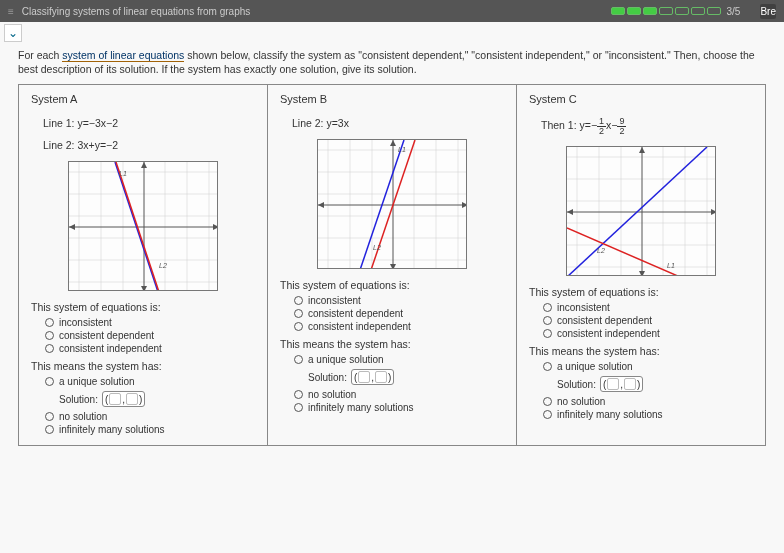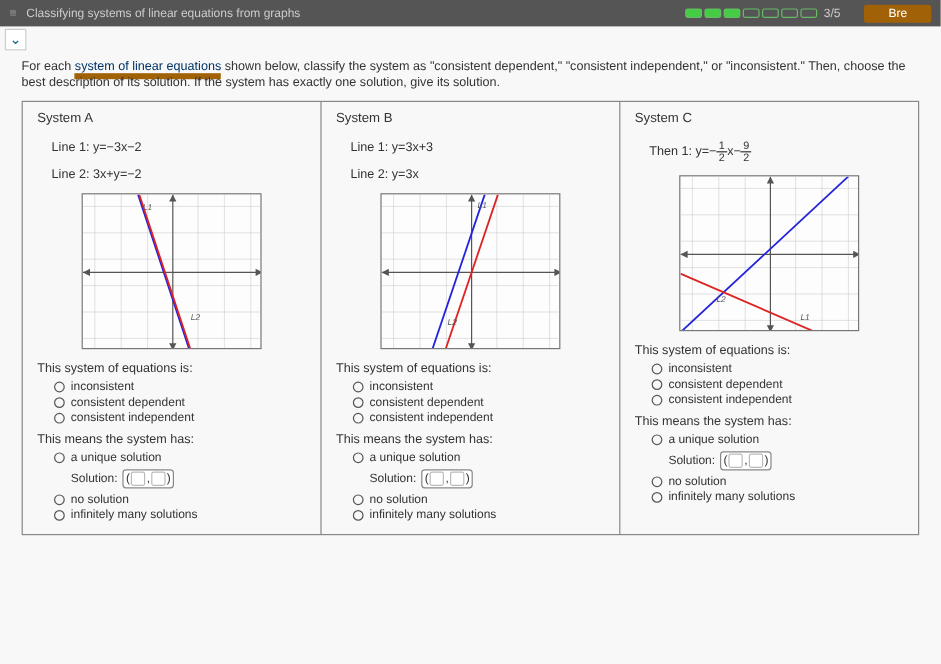--- a/index.html
+++ b/index.html
@@ -5,25 +5,25 @@
 *{box-sizing:border-box;margin:0;padding:0}
 body{font-family:Arial,sans-serif;font-size:11px;color:#333;background:#f8f8f8;width:784px;height:553px;overflow:hidden}
 .topbar{background:#555;color:#ddd;height:22px;display:flex;align-items:center;padding:0 8px;font-size:10px}
 .topbar .menu-icon{margin-right:8px;color:#999}
 .topbar .crumb{color:#ccc}
 .topbar .spacer{flex:1}
 .topbar .prog{display:flex;gap:2px;margin-right:6px}
 .topbar .seg{width:14px;height:8px;border:1px solid #6b6;border-radius:2px}
 .topbar .seg.f{background:#4c4}
 .topbar .score{color:#ccc;margin-right:20px}
-.topbar .bre{background:#a16207;color:#fff;padding:2px 20px;border-radius:2px}
+.topbar .bre{background:#404040;color:#fff;padding:2px 0;border-radius:2px}
 .chev{width:18px;height:18px;display:flex;align-items:center;justify-content:center;color:#068;background:#fff;border:1px solid #ccc;margin:2px 0 0 4px;font-size:12px}
 .content{padding:6px 18px}
 .instr{font-size:10.5px;line-height:1.35;margin-bottom:8px}
-.instr .link{color:#036;border-bottom:5px solid #a16207}
+.instr .link{color:#036;border-bottom:1px solid #a16207}
 .grid{display:flex;border:1px solid #888}
 .col{flex:1;border-right:1px solid #888;padding:8px 12px}
 .col:last-child{border-right:none}
 .sys-title{font-size:11px;margin-bottom:12px}
 .eq{font-size:10.5px;margin:10px 12px}
 .frac{display:inline-flex;flex-direction:column;vertical-align:middle;font-size:9px;line-height:1}
 .frac span:first-child{border-bottom:1px solid #333;padding:0 2px}
 .frac span:last-child{padding:0 2px}
 .graph{width:150px;height:130px;border:1px solid #777;margin:6px auto 10px;position:relative;background:#fdfdfd;overflow:hidden}
 .graph svg{position:absolute;top:0;left:0}
@@ -122,21 +122,20 @@
           <span>no solution</span>
         </div>
       <div class="opt">
           <span class="rad"></span>
           <span>infinitely many solutions</span>
         </div>
     </div>
 
     <div class="col">
       <div class="sys-title">System B</div>
-      <div class="eq">Line 1: y=3x+3</div>
       <div class="eq">Line 2: y=3x</div>
       <div class="graph">
         <svg width="150" height="130" viewBox="0 0 150 130">
           <g stroke="#ccc" stroke-width="0.5">
             <line x1="0" y1="10" x2="150" y2="10"></line>
               <line x1="0" y1="32" x2="150" y2="32"></line>
               <line x1="0" y1="54" x2="150" y2="54"></line>
               <line x1="0" y1="76" x2="150" y2="76"></line>
               <line x1="0" y1="98" x2="150" y2="98"></line>
               <line x1="0" y1="120" x2="150" y2="120"></line>

